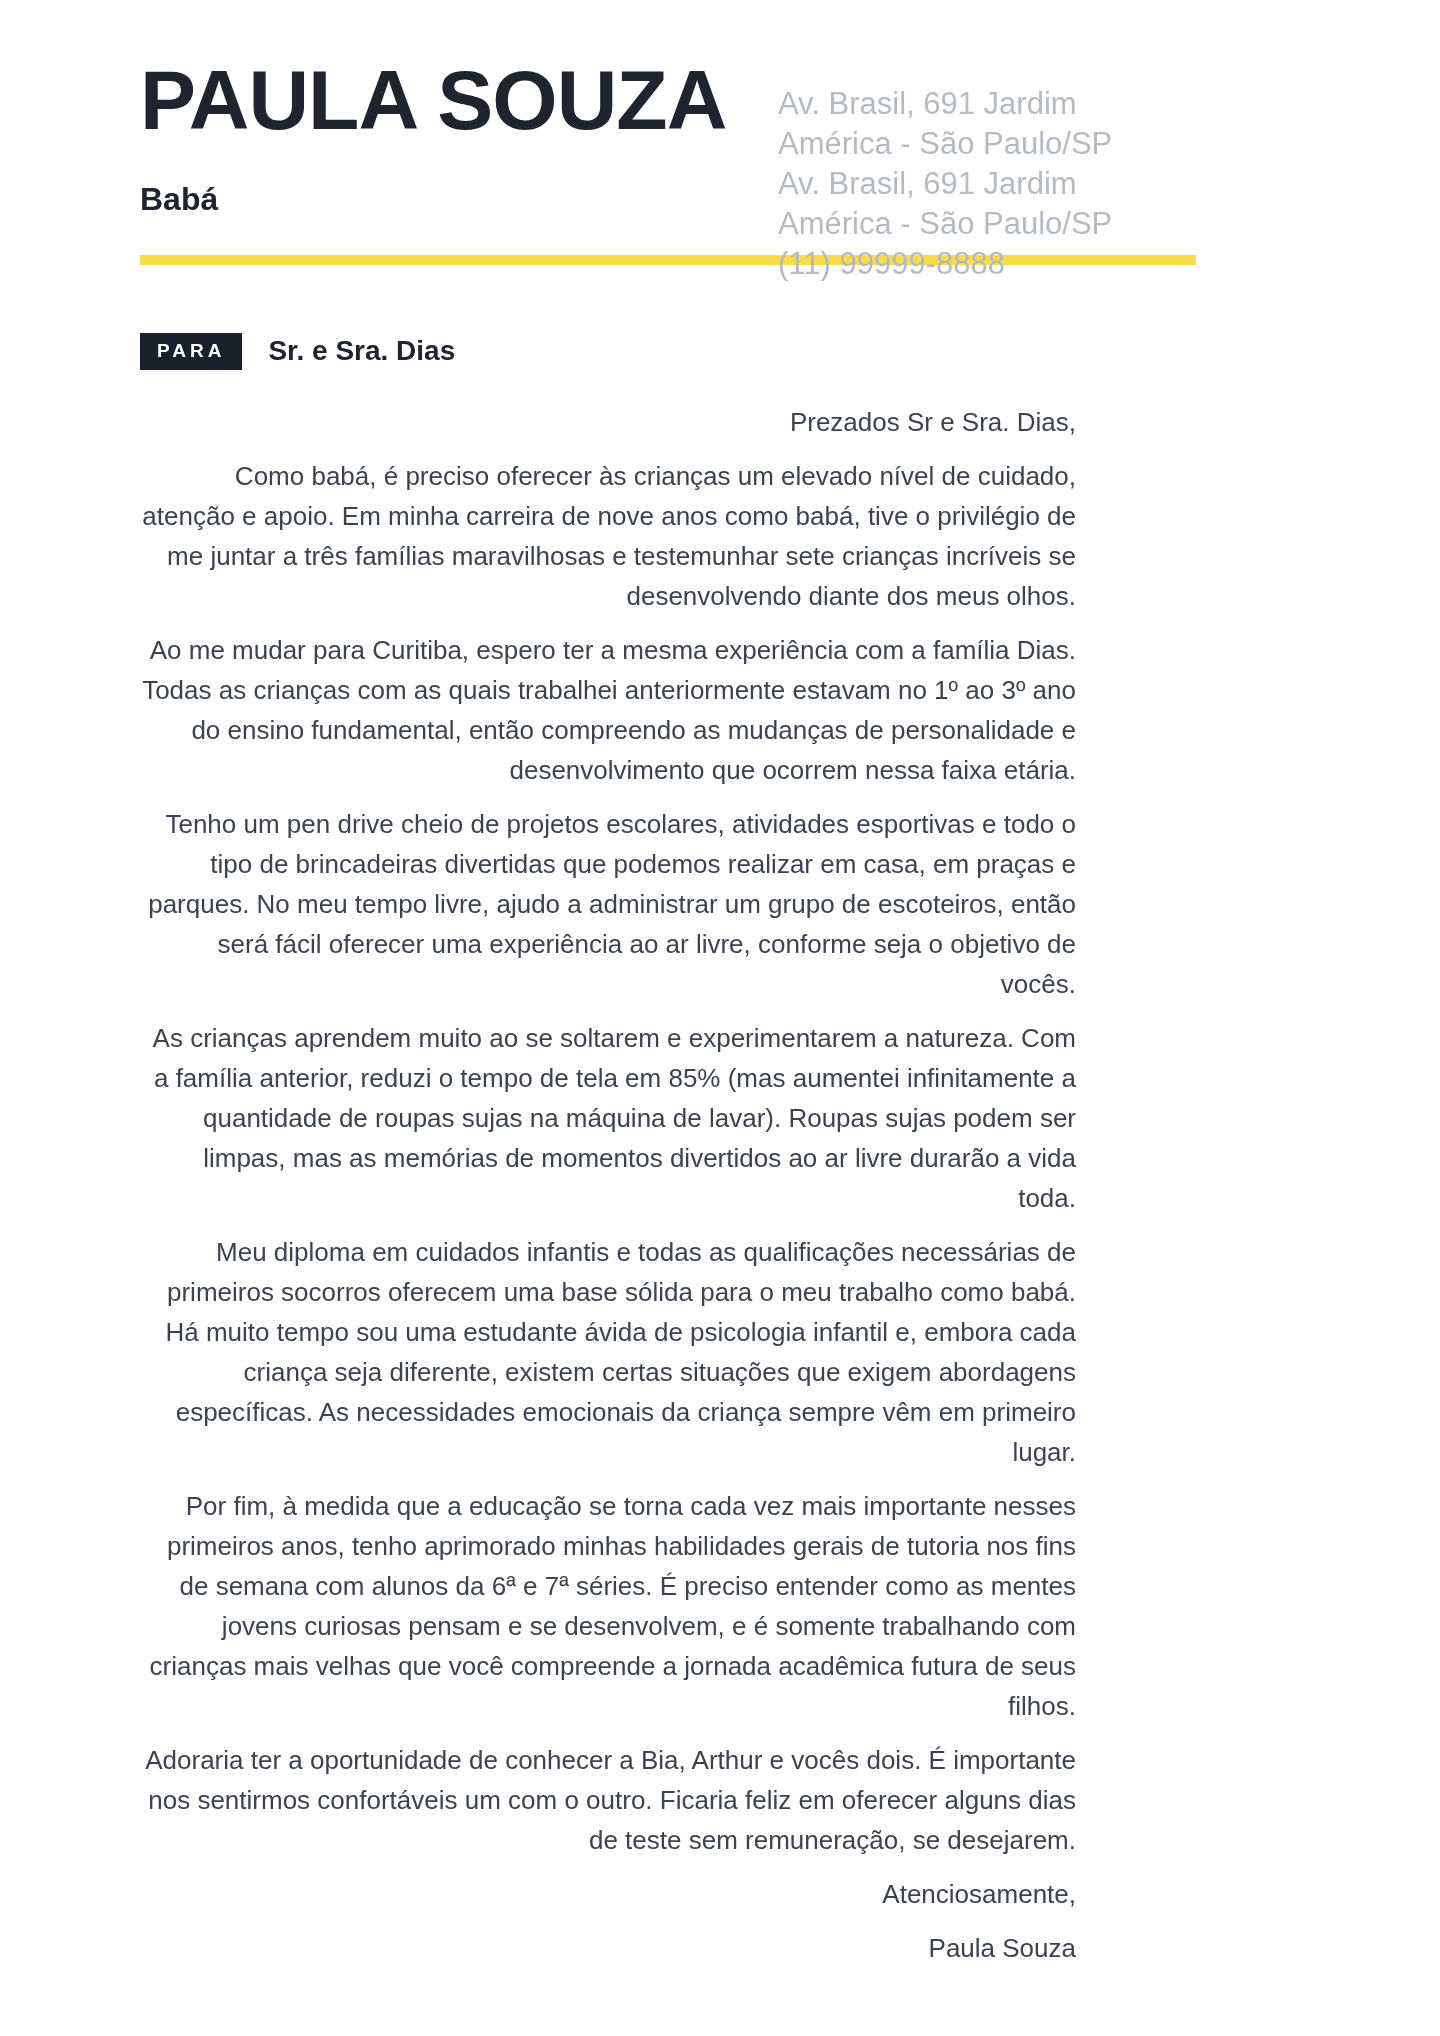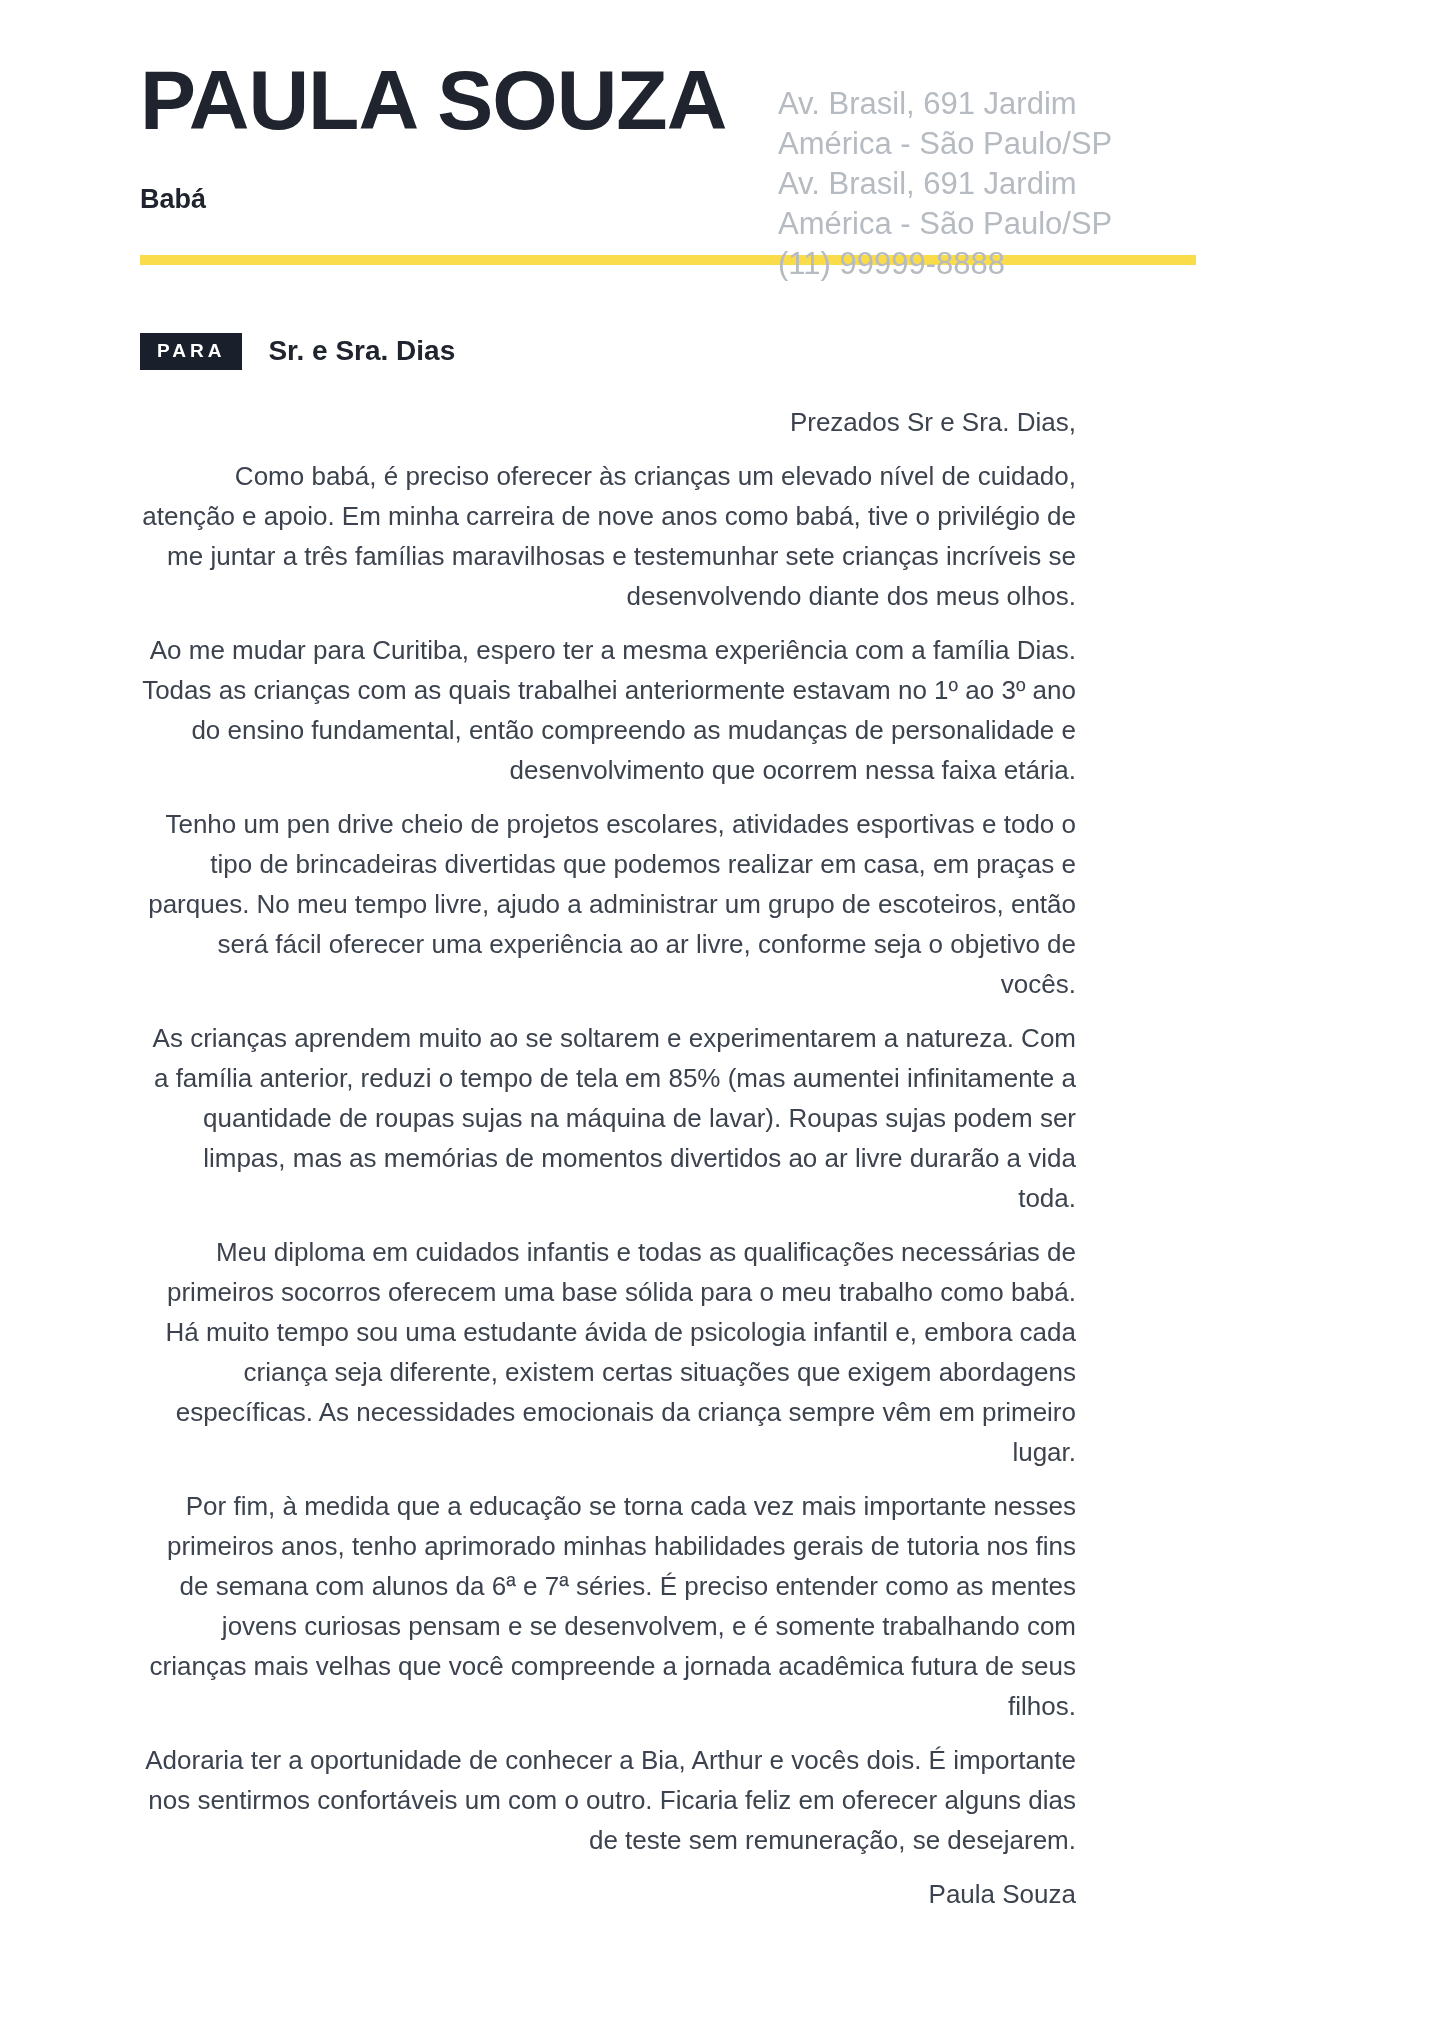--- a/index.html
+++ b/index.html
@@ -22,21 +22,21 @@
     margin: 0;
     padding-top: 50px;
     font-size: 84px;
     line-height: 1.2;
     font-weight: 700;
     letter-spacing: -1px;
     color: #20242E;
   }
   .job-title {
     margin-top: 30px;
-    font-size: 27px;
+    font-size: 32px;
     line-height: 36px;
     font-weight: 700;
     color: #20242E;
   }
   .contact-block {
     position: absolute;
     left: 778px;
     top: 84px;
     font-size: 31px;
     line-height: 40px;
@@ -110,16 +110,17 @@
 
   <main class="letter-body">
     <p>Prezados Sr e Sra. Dias,</p>
     <p>Como babá, é preciso oferecer às crianças um elevado nível de cuidado, atenção e apoio. Em minha carreira de nove anos como babá, tive o privilégio de me juntar a três famílias maravilhosas e testemunhar sete crianças incríveis se desenvolvendo diante dos meus olhos.</p>
     <p>Ao me mudar para Curitiba, espero ter a mesma experiência com a família Dias. Todas as crianças com as quais trabalhei anteriormente estavam no 1º ao 3º ano do ensino fundamental, então compreendo as mudanças de personalidade e desenvolvimento que ocorrem nessa faixa etária.</p>
     <p>Tenho um pen drive cheio de projetos escolares, atividades esportivas e todo o tipo de brincadeiras divertidas que podemos realizar em casa, em praças e parques. No meu tempo livre, ajudo a administrar um grupo de escoteiros, então será fácil oferecer uma experiência ao ar livre, conforme seja o objetivo de vocês.</p>
     <p>As crianças aprendem muito ao se soltarem e experimentarem a natureza. Com a família anterior, reduzi o tempo de tela em 85% (mas aumentei infinitamente a quantidade de roupas sujas na máquina de lavar). Roupas sujas podem ser limpas, mas as memórias de momentos divertidos ao ar livre durarão a vida toda.</p>
     <p>Meu diploma em cuidados infantis e todas as qualificações necessárias de primeiros socorros oferecem uma base sólida para o meu trabalho como babá. Há muito tempo sou uma estudante ávida de psicologia infantil e, embora cada criança seja diferente, existem certas situações que exigem abordagens específicas. As necessidades emocionais da criança sempre vêm em primeiro lugar.</p>
     <p>Por fim, à medida que a educação se torna cada vez mais importante nesses primeiros anos, tenho aprimorado minhas habilidades gerais de tutoria nos fins de semana com alunos da 6ª e 7ª séries. É preciso entender como as mentes jovens curiosas pensam e se desenvolvem, e é somente trabalhando com crianças mais velhas que você compreende a jornada acadêmica futura de seus filhos.</p>
     <p>Adoraria ter a oportunidade de conhecer a Bia, Arthur e vocês dois. É importante nos sentirmos confortáveis um com o outro. Ficaria feliz em oferecer alguns dias de teste sem remuneração, se desejarem.</p>
+    <p>Atenciosamente,</p>
     <p>Paula Souza</p>
   </main>
 
 </div>
 
 </body></html>

